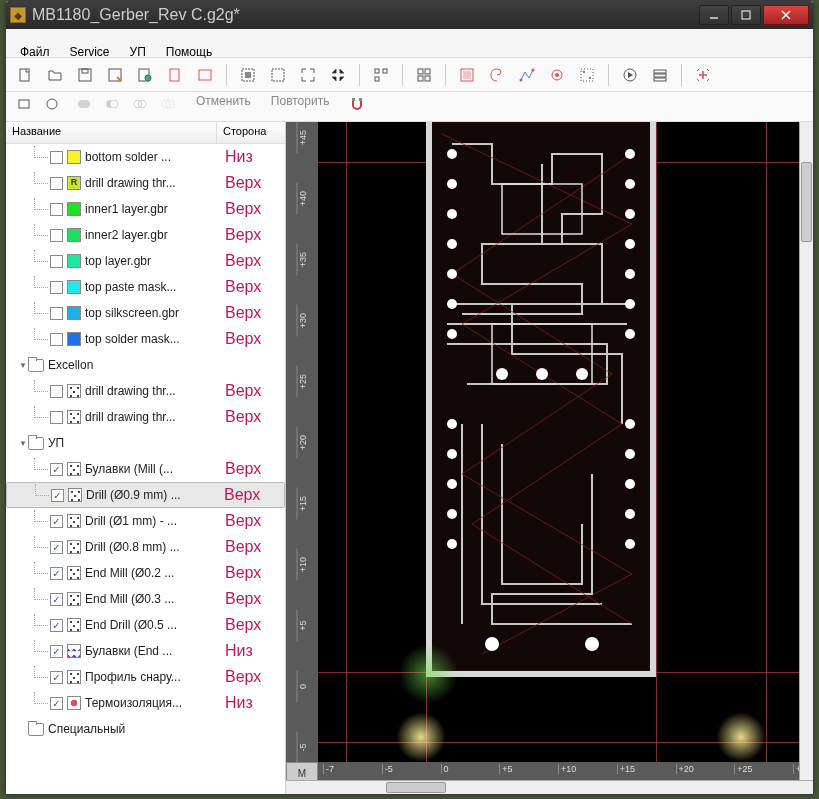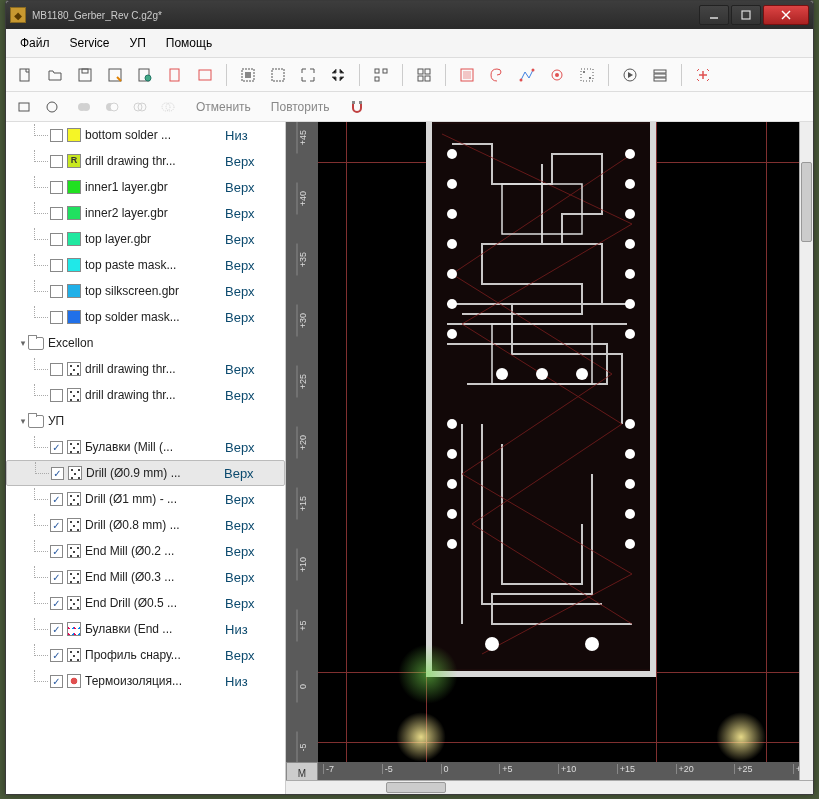--- a/index.html
+++ b/index.html
@@ -35,39 +35,39 @@
     width: 16px; height: 16px;
     background: #c89830;
     border: 1px solid #8a6a20;
     margin-right: 6px;
     display: inline-flex;
     align-items: center;
     justify-content: center;
     font-size: 10px;
     color: #5a3a00;
   }
-  .titlebar .title { flex: 1; font-size: 10px; }
+  .titlebar .title { flex: 1; font-size: 16px; }
   .win-btns { display: flex; gap: 2px; }
   .win-btn {
     width: 30px; height: 20px;
     background: linear-gradient(to bottom, #444, #333);
     border: 1px solid #222;
     border-radius: 2px;
     display: flex;
     align-items: center;
     justify-content: center;
     color: #ddd;
     font-size: 10px;
   }
   .win-btn.close { width: 46px; background: linear-gradient(to bottom, #d44, #a22); border-color: #711; color: #fff; }
   .menubar {
     height: 22px;
     background: #f5f5f5;
     display: flex;
-    align-items: center;
+    align-items: flex-start;
     padding: 14px 4px;
     border-bottom: 1px solid #ddd;
   }
   .menubar .menu { padding: 2px 10px; }
   .toolbar {
     height: 34px;
     background: #fafafa;
     border-bottom: 1px solid #ddd;
     display: flex;
     align-items: center;
@@ -85,21 +85,20 @@
   .toolbar .sep {
     width: 1px; height: 22px;
     background: #ccc;
     margin: 0 4px;
   }
   .toolbar2 {
     height: 30px;
     background: #fafafa;
     border-bottom: 1px solid #ddd;
     display: flex;
-    align-items: center;
     padding: 0 6px;
     gap: 4px;
   }
   .toolbar2 .tbtn {
     width: 24px; height: 24px;
     display: flex;
     align-items: center;
     justify-content: center;
     border: 1px solid transparent;
     border-radius: 2px;
@@ -217,21 +216,21 @@
   }
   .tree-row .lbl {
     flex: 1;
     font-size: 12px;
     color: #222;
     white-space: nowrap;
     overflow: hidden;
     text-overflow: ellipsis;
     padding-right: 4px;
   }
-  .tree-row .side { width: 60px; font-size:13px; color:#0c4a6e; }
+  .tree-row .side { width: 60px; font-size:16px; color:#be185d; }
   .canvas-area {
     flex: 1;
     position: relative;
     background: #000;
     overflow: hidden;
   }
   .vruler {
     position: absolute;
     left: 0; top: 0; bottom: 24px;
     width: 32px;
@@ -540,20 +539,24 @@
         <svg class="icon" viewBox="0 0 16 16">
           <path d="M4 3v6a4 4 0 0 0 8 0V3" fill="none" stroke="#c04040" stroke-width="2"></path>
           <rect x="3" y="2" width="3" height="3" fill="#888"></rect>
           <rect x="10" y="2" width="3" height="3" fill="#888"></rect>
         </svg>
       </div>
   </div>
 
   <div class="body">
     <div class="sidebar">
+      <div class="tree-header">
+        <div class="col1">Название</div>
+        <div class="col2">Сторона</div>
+      </div>
       <div class="tree" id="tree">
           <div class="tree-row">
             <span class="indent" style="width:22px"></span>
             <span class="branch"></span>
             <span class="chk"></span>
             <span class="swatch" style="background:#f5f526"></span>
             <span class="lbl">bottom solder ...</span>
             <span class="side">Низ</span>
           </div>
           <div class="tree-row">
@@ -716,20 +719,26 @@
             <span class="lbl">Профиль снару...</span>
             <span class="side">Верх</span>
           </div>
           <div class="tree-row">
             <span class="indent" style="width:22px"></span>
             <span class="branch"></span>
             <span class="chk">✓</span>
             <span class="swatch" style="background:radial-gradient(circle,#e05050 40%,#fff 42%)"></span>
             <span class="lbl">Термоизоляция...</span>
             <span class="side">Низ</span>
+          </div>
+          <div class="tree-row">
+            <span class="indent" style="width:16px"></span>
+            <span class="folder"></span>
+            <span class="lbl">Специальный</span>
+            <span class="side"></span>
           </div>
         </div>
     </div>
 
     <div class="canvas-area">
       <div class="vruler" id="vruler">
           <div class="tick" style="top: 10px;">+45</div>
           <div class="tick" style="top: 71px;">+40</div>
           <div class="tick" style="top: 132px;">+35</div>
           <div class="tick" style="top: 193px;">+30</div>

